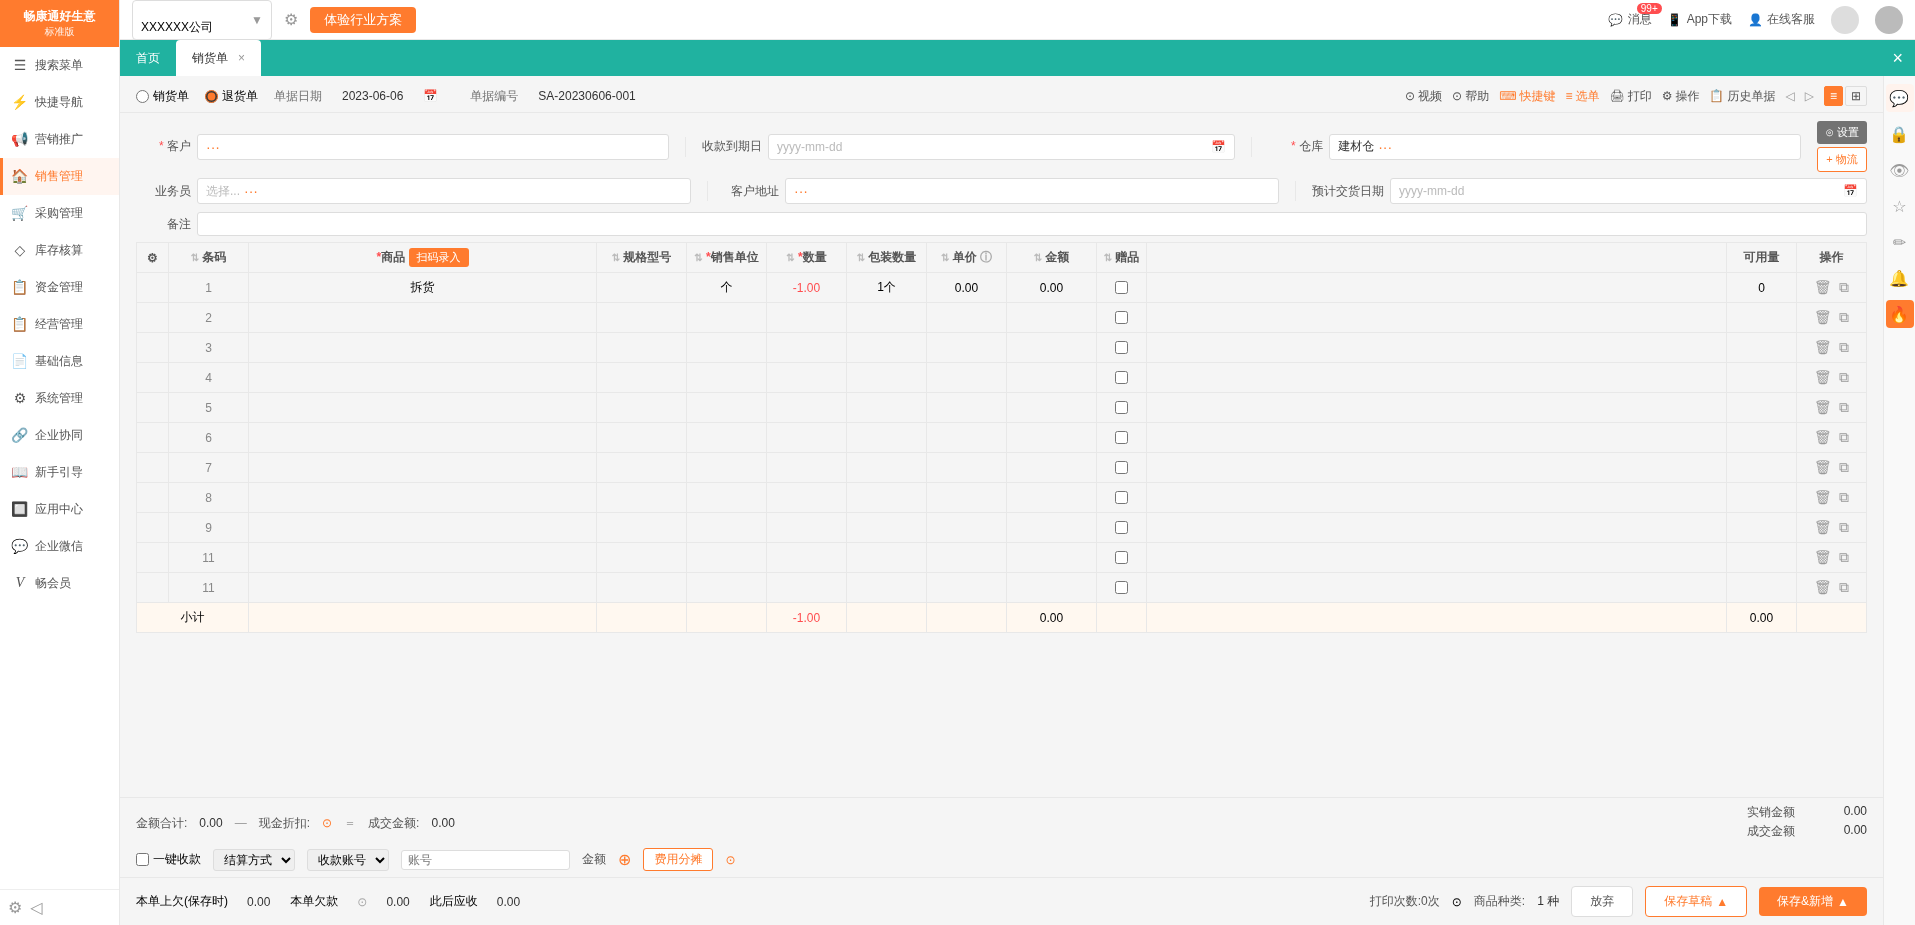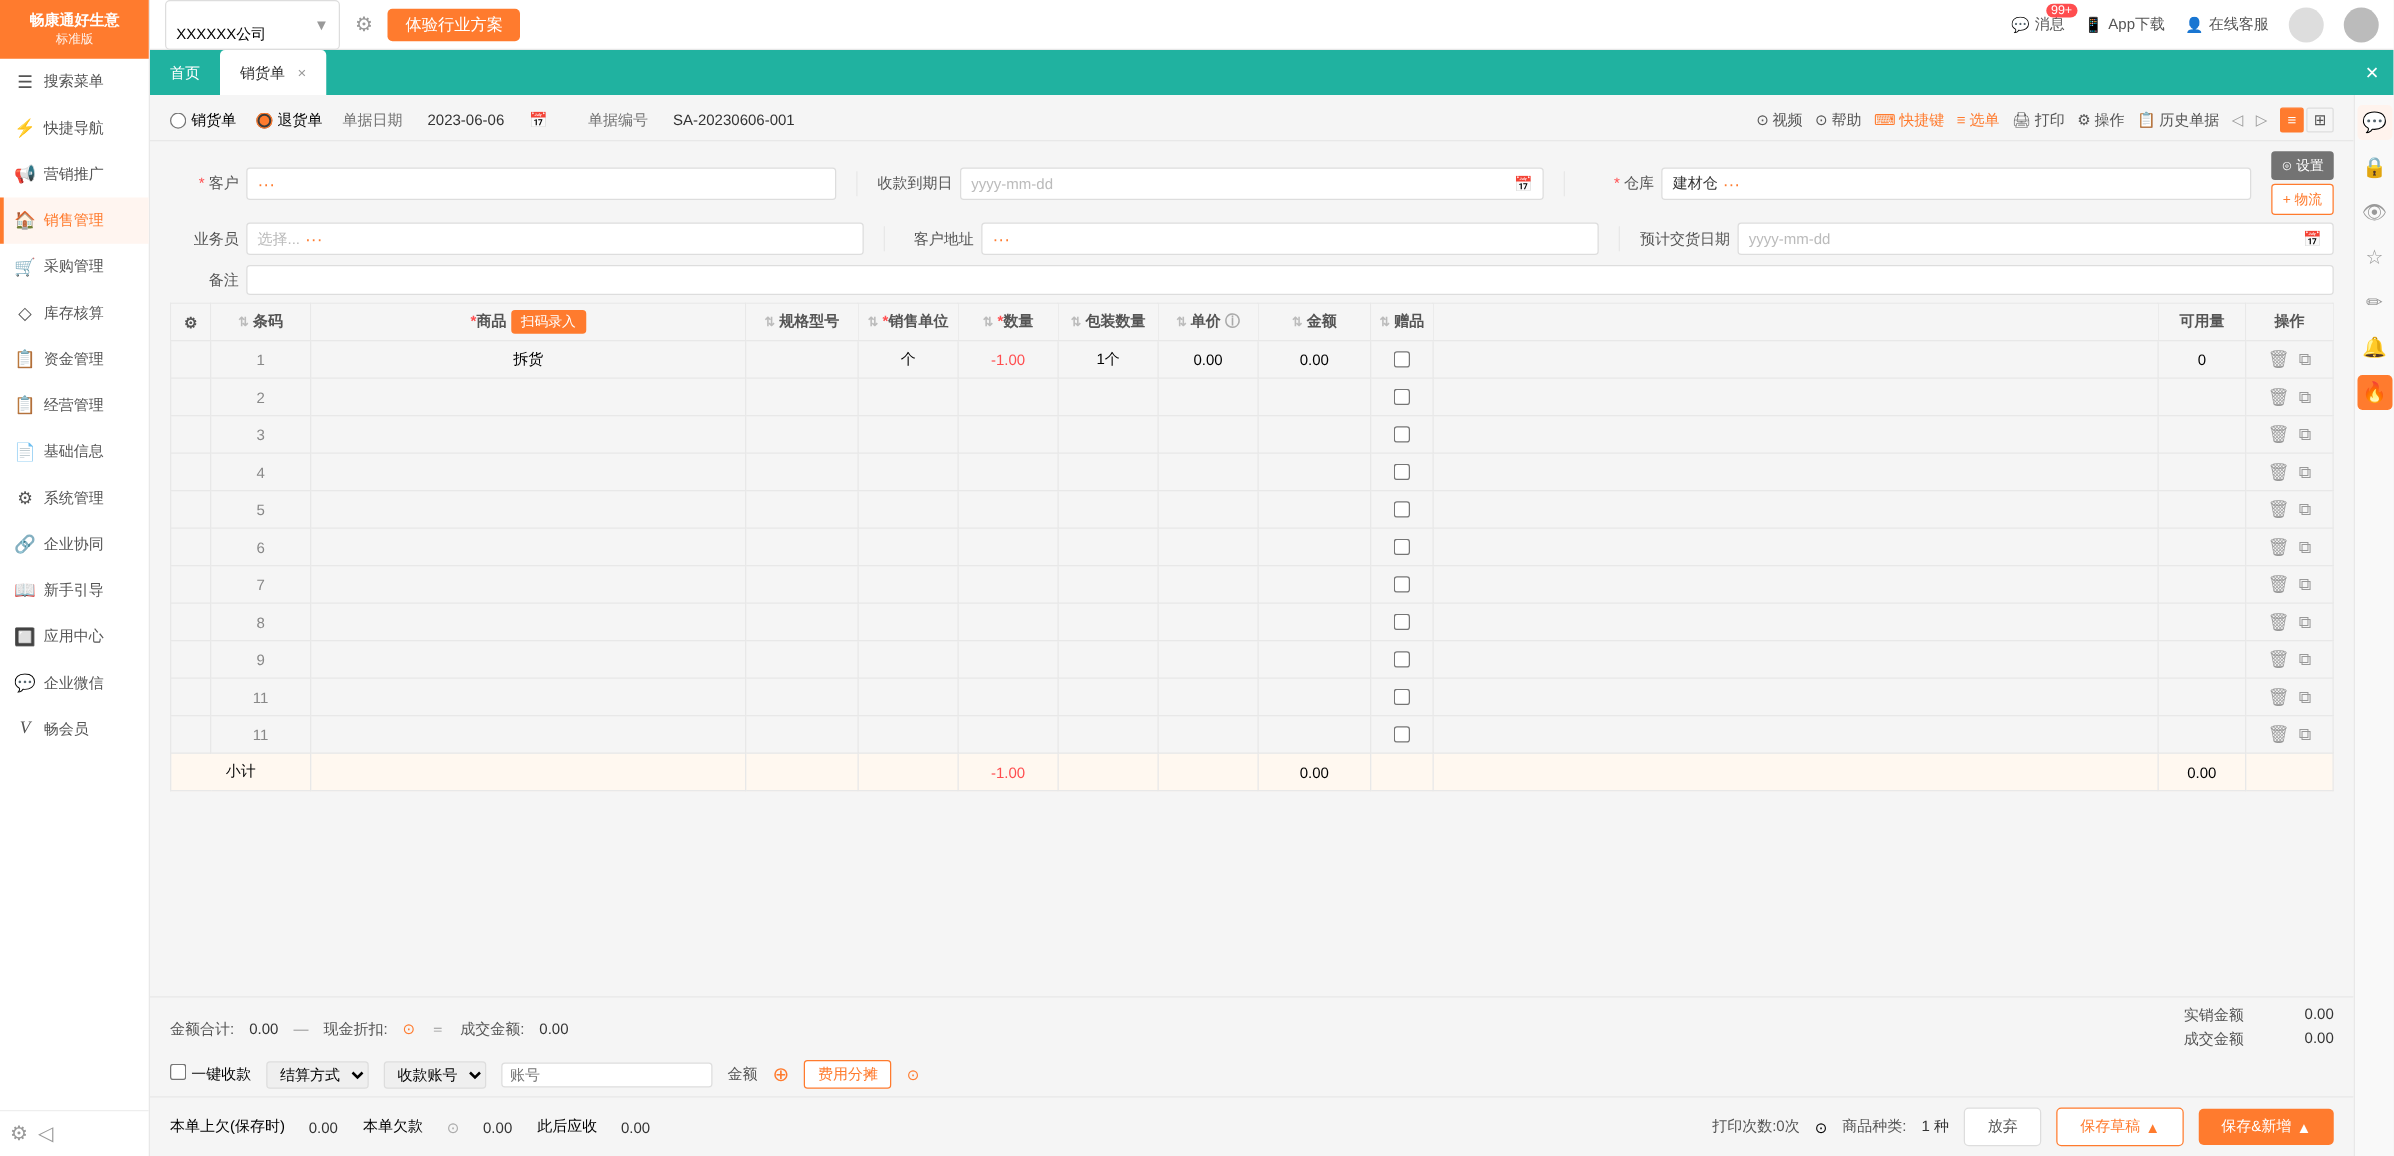--- a/index.html
+++ b/index.html
@@ -83,21 +83,21 @@
     .row-num { color: #888; }
     .op-btn { color: #999; cursor: pointer; font-size: 14px; margin: 0 2px; }
 
     
     .footer { border-top: 1px solid #e8e8e8; padding: 6px 16px; }
     .footer-top { display: flex; align-items: center; gap: 12px; margin-bottom: 6px; }
     .footer-label { color: #555; }
     .footer-val { color: #333; font-weight: 500; }
     .footer-divider { color: #999; }
     .footer-bottom { display: flex; align-items: center; gap: 12px; }
-    .checkbox-label { display: flex; align-items: flex-start; gap: 4px; cursor: pointer; }
+    .checkbox-label { display: flex; align-items: center; gap: 4px; cursor: pointer; }
     .payment-select { border: 1px solid #ddd; border-radius: 3px; padding: 2px 6px; min-width: 80px; }
     .payment-input { border: 1px solid #ddd; border-radius: 3px; padding: 2px 6px; min-width: 60px; }
     .expense-btn { border: 1px solid #ff7b2e; color: #ff7b2e; background: #fff; border-radius: 3px; padding: 2px 10px; cursor: pointer; }
     .info-icon { color: #ff7b2e; cursor: pointer; }
     .summary-box { margin-left: auto; text-align: right; }
     .summary-row { display: flex; gap: 12px; justify-content: flex-end; margin-bottom: 2px; }
     .summary-label { color: #555; }
     .summary-val { color: #333; min-width: 60px; text-align: right; }
 
     

